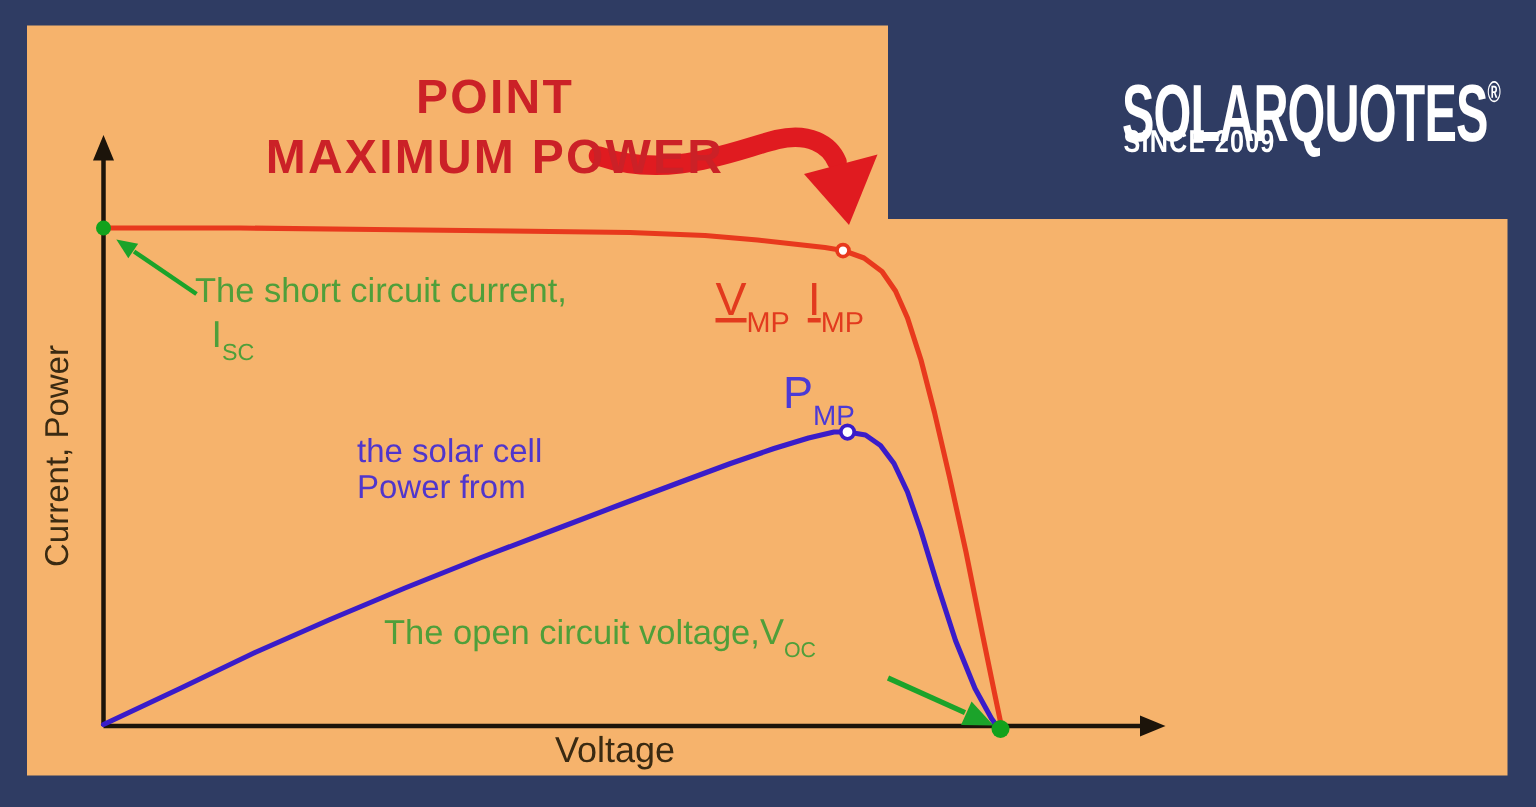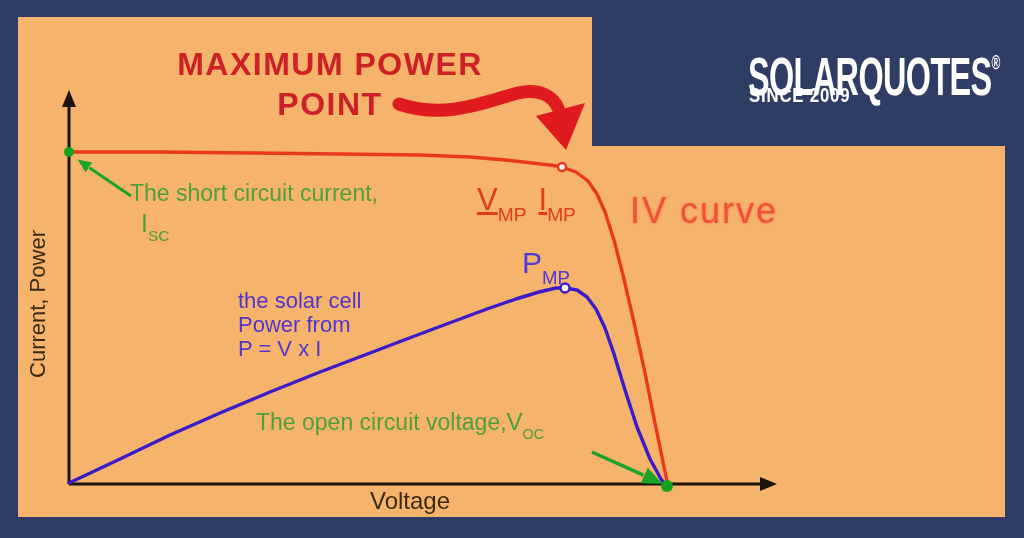--- a/index.html
+++ b/index.html
@@ -59,22 +59,22 @@
       <polygon points="77.5525258688041,159.61023037876024 92.12793281432677,162.45672161753288 85.54327838246711,172.12793281432675" fill="#1ba32a"></polygon>
       <line x1="592" y1="452" x2="643.3367457008364" y2="475.1015355653764" stroke="#1ba32a" stroke-width="3.5"></line>
       <polygon points="662.3959051589962,483.67815732154827 640.6944531395916,483.28831087808595 647.7116891219141,467.69445313959164" fill="#1ba32a"></polygon>
       <circle cx="69" cy="152" r="5" fill="#12a21c"></circle>
       <circle cx="667" cy="486" r="6" fill="#12a21c"></circle>
       <circle cx="562" cy="167" r="4" fill="#ffffff" stroke="#e8391d" stroke-width="2.5"></circle>
       <circle cx="565" cy="288" r="4.5" fill="#ffffff" stroke="#3a1cc9" stroke-width="2.5"></circle>
     </svg>
 
   <div class="abs title">
+    <div>POINT</div>
     <div>MAXIMUM POWER</div>
-    <div>POINT</div>
   </div>
 
   <div class="abs ylab">Current, Power</div>
 
   <div class="abs green isc-text">The short circuit current,</div>
 
   <div class="abs voltage">Voltage</div>
   <div class="abs green isc-sym">
     <span>I</span><sub class="s">SC</sub>
   </div>
@@ -87,23 +87,21 @@
     <span>V</span><sub class="s">MP</sub><span class="gap"></span><span>I</span><sub class="s">MP</sub>
   </div>
 
   <div class="abs pmp">
     <span>P</span><sub class="s">MP</sub>
   </div>
 
   <div class="abs power-text">
     <div>the solar cell</div>
     <div>Power from</div>
-    <div>P = V x I</div>
   </div>
 
-  <div class="abs ivlabel">IV curve</div>
 
   <div class="abs brand">
     <span>SOLARQUOTES</span><span class="reg">®</span>
   </div>
   <div class="abs since">SINCE 2009</div>
 
 </div>
 
 </body></html>

